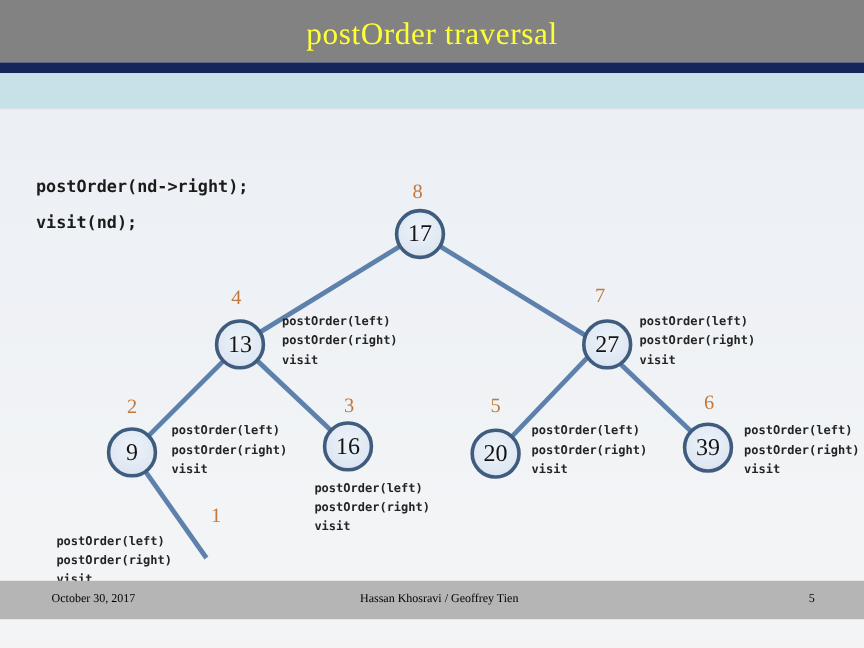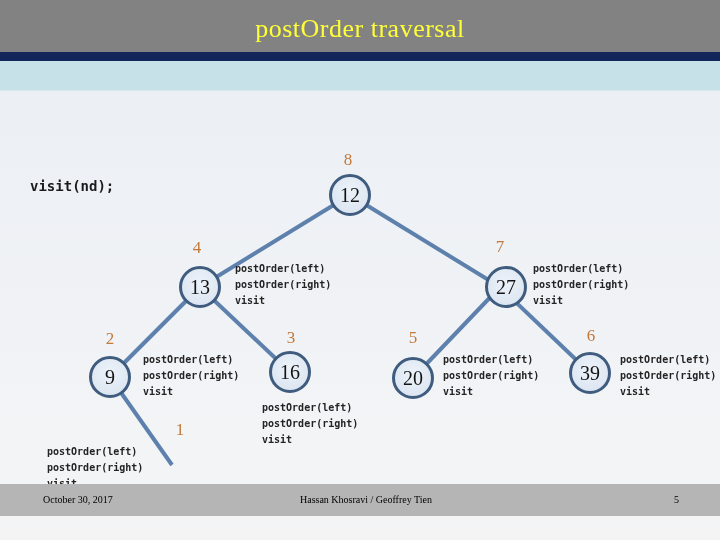--- a/index.html
+++ b/index.html
@@ -60,33 +60,34 @@
 <body>
 
 <div class="slide">
 
   <div class="header">
     <div class="title">postOrder traversal</div>
   </div>
   <div class="navy-rule"></div>
   <div class="blue-band"></div>
 
+  <div class="code-line" style="top:148px">postOrder(nd-&gt;right);</div>
   <div class="code-line" style="top:178px">visit(nd);</div>
 
   <svg class="tree-edges" viewBox="0 0 720 540">
     <line x1="350" y1="195" x2="200" y2="287"></line>
     <line x1="350" y1="195" x2="500" y2="287"></line>
     <line x1="200" y1="287" x2="110" y2="377"></line>
     <line x1="200" y1="287" x2="290" y2="372"></line>
     <line x1="500" y1="287" x2="413" y2="378"></line>
     <line x1="500" y1="287" x2="590" y2="373"></line>
     <line x1="110" y1="377" x2="172" y2="465"></line>
   </svg>
 
-  <div class="node" style="left:329px; top:174px">12</div>
+  <div class="node" style="left:329px; top:174px">17</div>
   <div class="node" style="left:179px; top:266px">13</div>
   <div class="node" style="left:485px; top:266px">27</div>
   <div class="node" style="left:89px;  top:356px">9</div>
   <div class="node" style="left:269px; top:351px">16</div>
   <div class="node" style="left:392px; top:357px">20</div>
   <div class="node" style="left:569px; top:352px">39</div>
 
   <div class="order-label" style="left:348px; top:160px">8</div>
   <div class="order-label" style="left:197px; top:248px">4</div>
   <div class="order-label" style="left:500px; top:247px">7</div>

